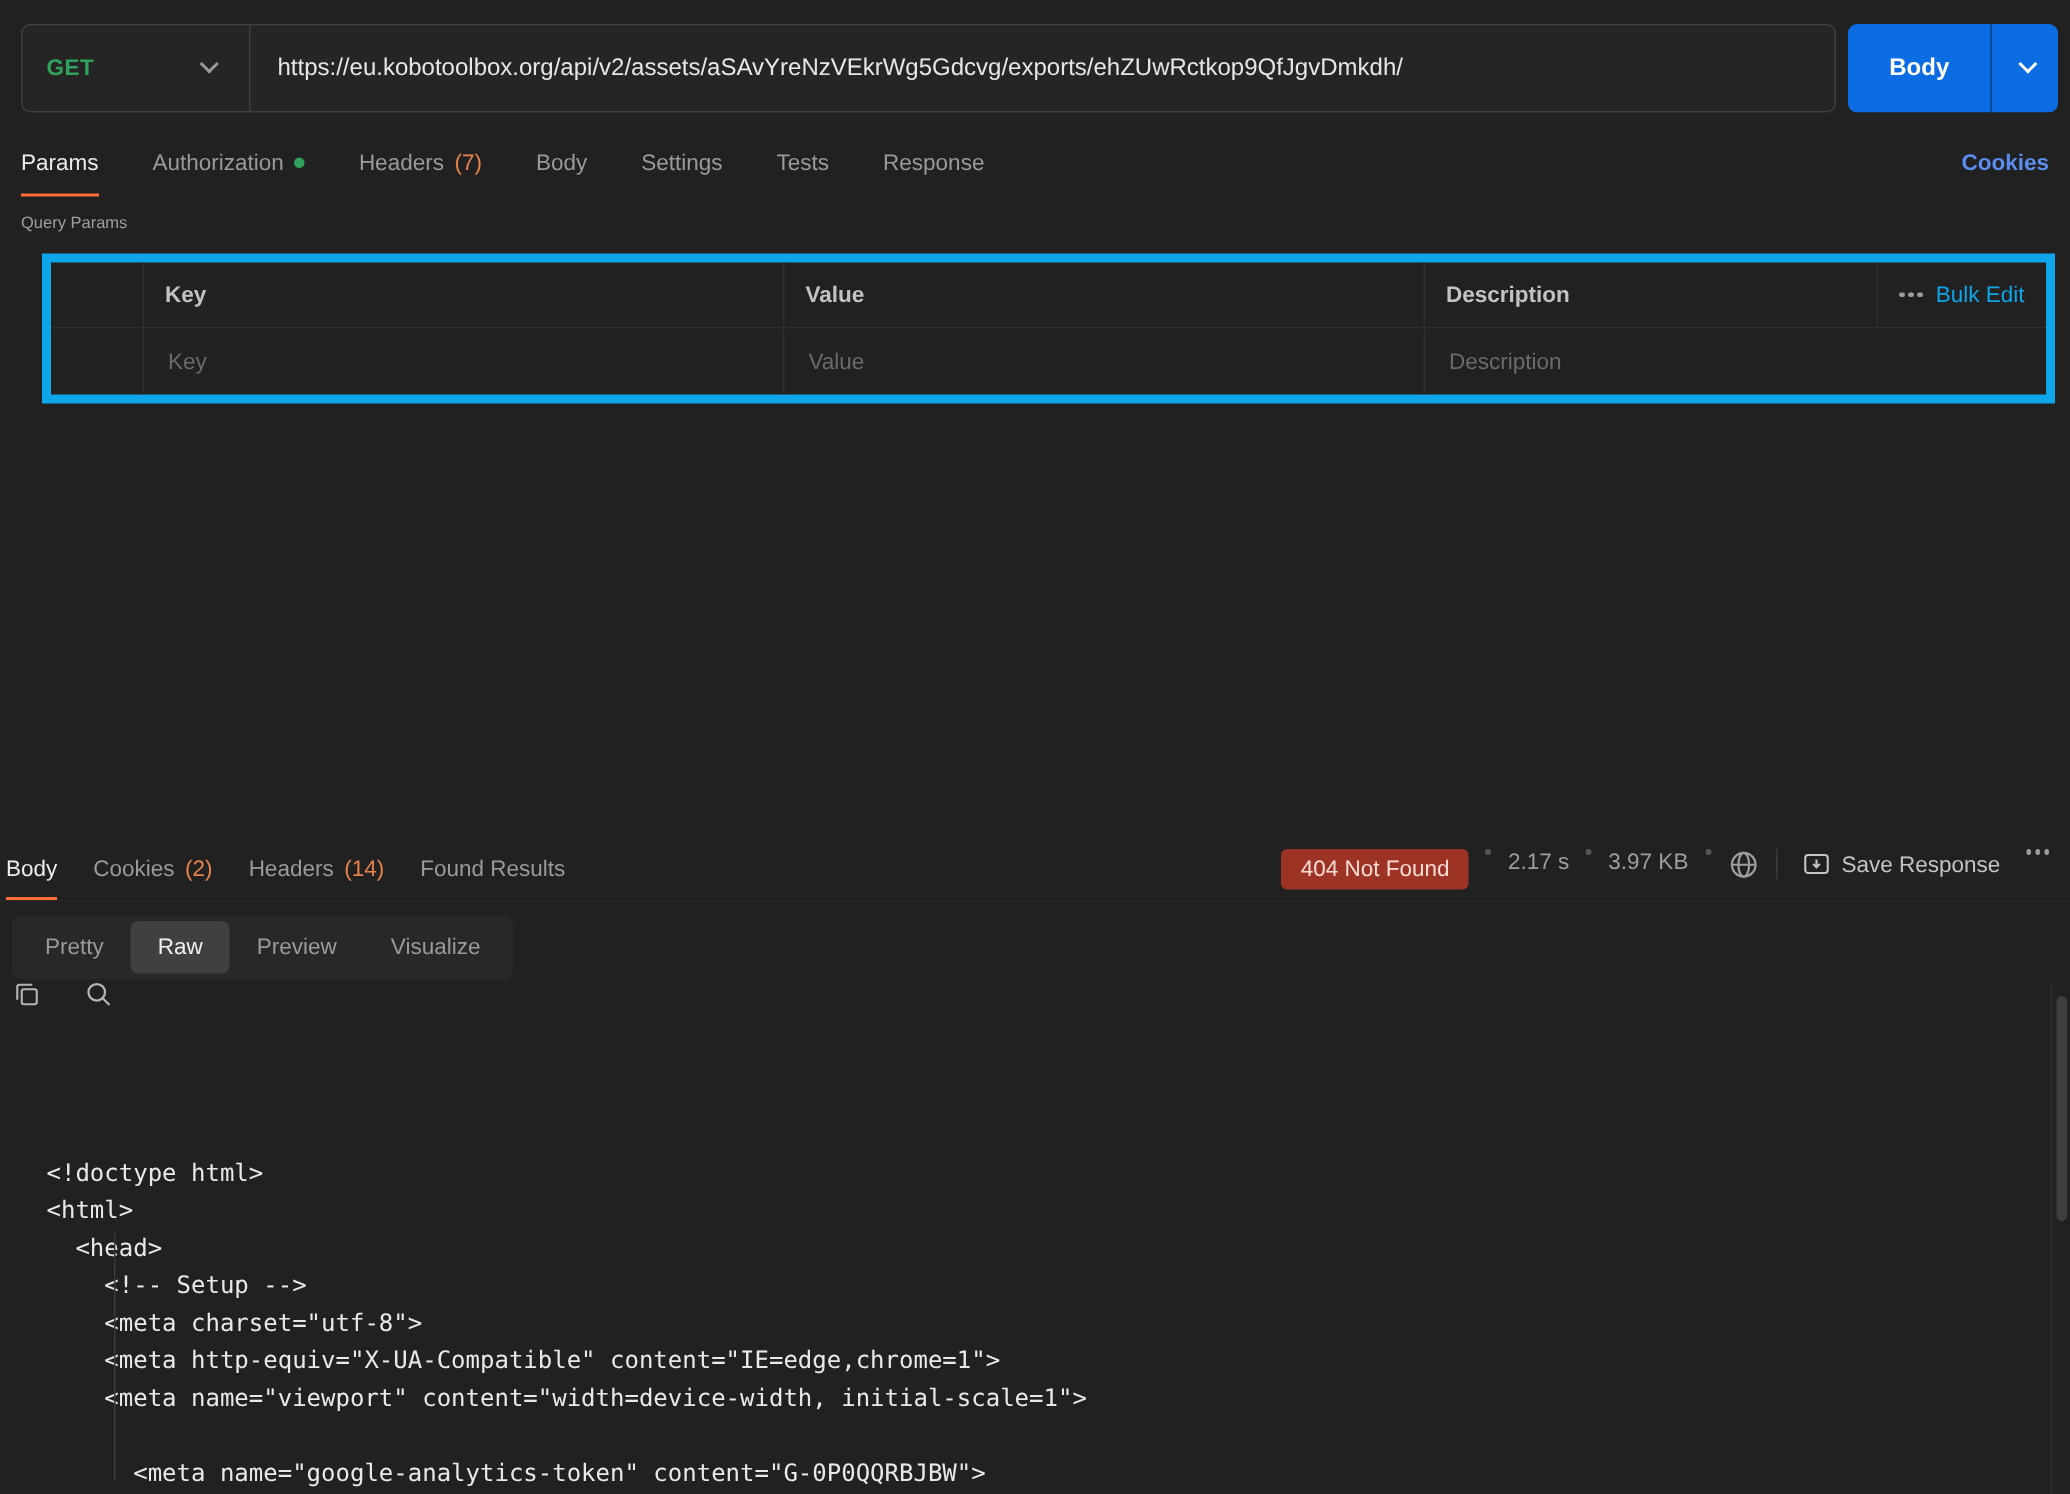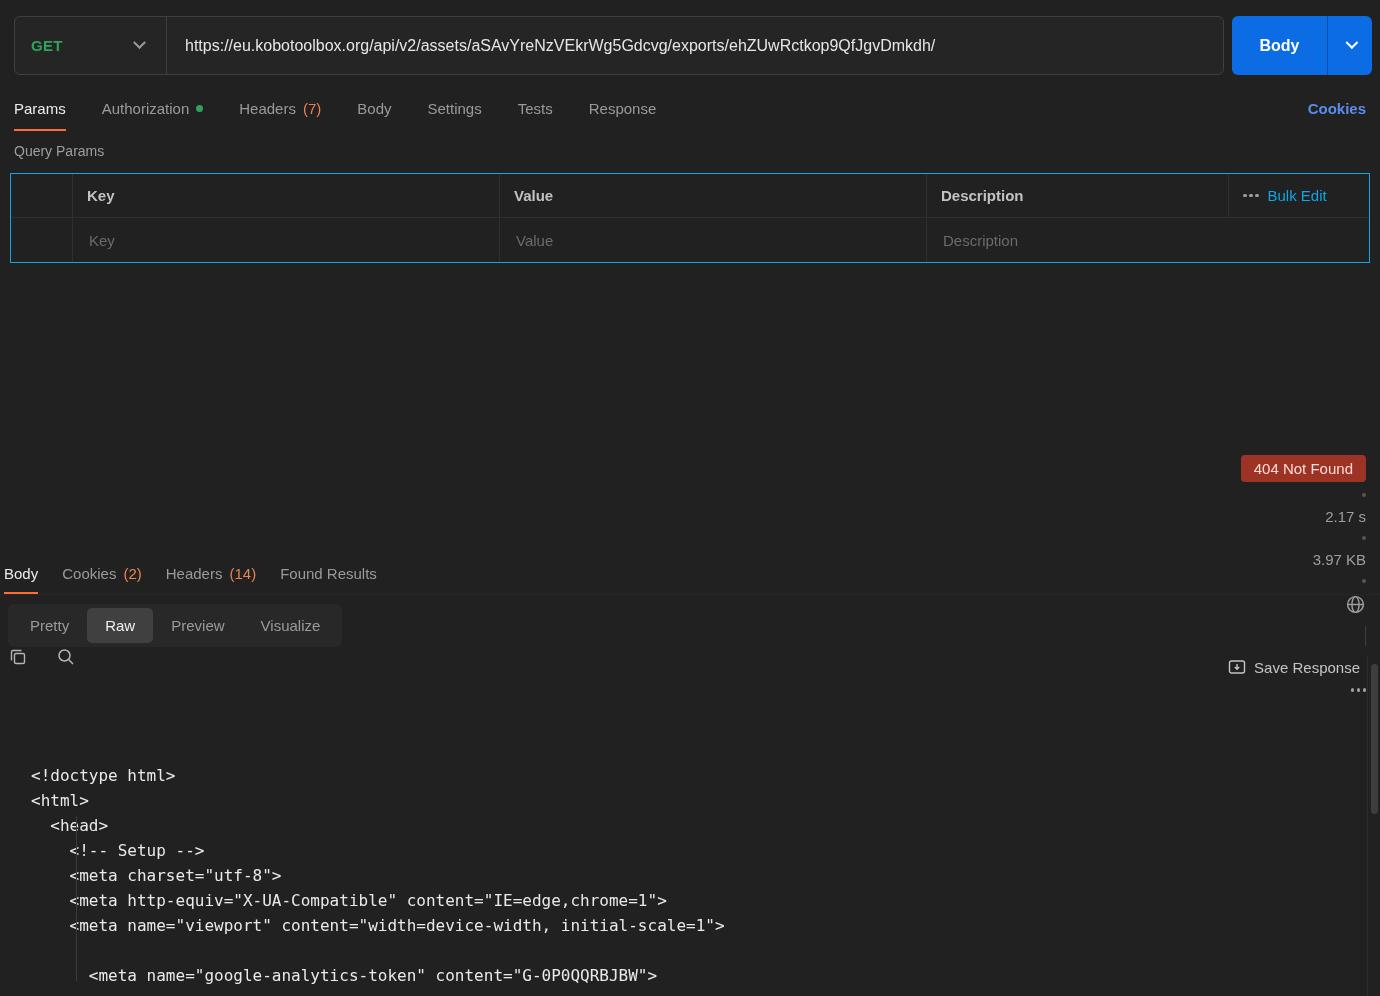--- a/index.html
+++ b/index.html
@@ -23,39 +23,39 @@
   
   .req-tabs { display:flex; align-items:center; height:46px; margin-top:10px; padding:0 14px; }
   .tab { display:flex; align-items:center; gap:7px; height:100%; margin-right:36px; color:#9a9a9a; font-size:15px; position:relative; cursor:pointer; white-space:nowrap; }
   .tab.active { color:#ececec; }
   .tab.active::after { content:""; position:absolute; left:0; right:0; bottom:0; height:2px; background:#ff6c37; }
   .green-dot { width:7px; height:7px; border-radius:50%; background:#2fa35c; }
   .count { color:#e8834e; }
   .cookies-link { margin-left:auto; color:#5a8dee; font-weight:600; font-size:15px; cursor:pointer; }
 
   
-  .qp-title { padding:12px 14px 14px; color:#9e9e9e; font-size:14px; }
-  .qp-table { margin:0 10px 0 10px; border:1px solid #0ea5e9; }
+  .qp-title { padding:12px 14px 14px; color:#9e9e9e; font-size:11px; }
+  .qp-table { margin:0 10px 0 28px; border:6px solid #0ea5e9; }
   .qp-head { display:grid; grid-template-columns:62px 427px 427px 302px 1fr; height:44px; border-bottom:1px solid #2f2f2f; }
   .qp-brow { display:grid; grid-template-columns:62px 427px 427px 1fr; height:44px; }
   .cell { display:flex; align-items:center; padding:0 14px; border-right:1px solid #2f2f2f; font-size:15px; min-width:0; }
   .cell:last-child { border-right:none; }
   .hcell { color:#c2c2c2; font-weight:600; }
   .qp-input { width:100%; background:transparent; border:none; outline:none; color:#d8d8d8; font-size:15px; font-family:"Liberation Sans", sans-serif; }
   .qp-input::placeholder { color:#6b6b6b; opacity:1; }
   .c-bulk { gap:9px; color:#0ea5e9; cursor:pointer; border-right:none; }
   .dots { display:flex; gap:2.5px; align-items:center; }
   .dots i { width:3.5px; height:3.5px; border-radius:50%; background:#9e9e9e; display:block; }
 
   .spacer { height:290px; }
 
   
   .resp-header { display:flex; align-items:center; height:42px; padding:0 14px 0 4px; border-bottom:1px solid #272727; }
   .resp-header .tab { margin-right:24px; }
-  .resp-meta { margin-left:auto; display:flex; align-items:flex-end; gap:11px;flex-direction:column; }
+  .resp-meta { margin-left:auto; display:flex; align-items:flex-start; gap:11px; }
   .status-badge { background:#9c3325; color:#ffddd4; padding:5px 13px; border-radius:4px; font-size:15px; cursor:pointer; }
   .sep-dot { width:4px; height:4px; border-radius:50%; background:#565656; }
   .meta { color:#9e9e9e; font-size:15px; cursor:pointer; }
   .icon-btn { display:flex; align-items:center; justify-content:center; background:none; border:none; padding:0; cursor:pointer; }
   .vbar { width:1px; height:20px; background:#3c3c3c; }
   .save-btn { display:flex; align-items:center; gap:8px; background:none; border:none; color:#c4c4c4; font-size:15px; cursor:pointer; font-family:"Liberation Sans", sans-serif; }
 
   
   .view-row { display:flex; align-items:flex-start; justify-content:space-between; padding:9px 14px 9px 8px;flex-direction:column; }
   .seg { display:flex; background:#282828; border-radius:6px; padding:4px; }

